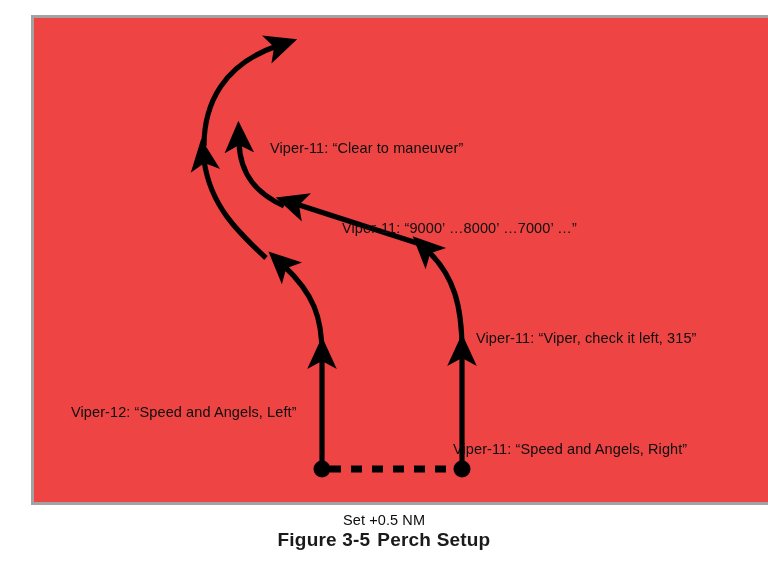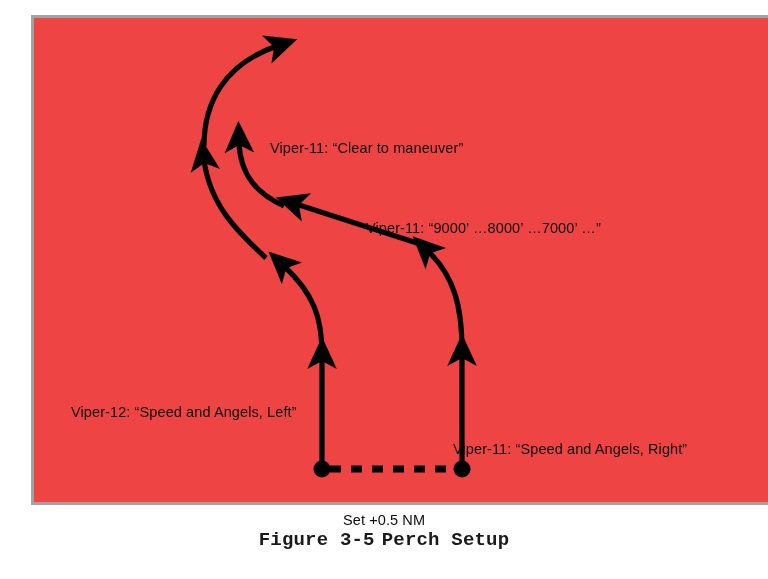--- a/index.html
+++ b/index.html
@@ -45,21 +45,21 @@
     white-space: nowrap;
     letter-spacing: 0.1px;
     line-height: 1.1;
   }
   .caption {
     position: absolute;
     left: 0;
     top: 529px;
     width: 768px;
     text-align: center;
-    font-family: Liberation Mono, monospace;
+    font-family: Liberation Sans, sans-serif;
     font-weight: bold;
     font-size: 19px;
     color: #1a1a1a;
     letter-spacing: 0.2px;
   }
   .caption .cap-gap { display: inline-block; width: 7px; }
 </style>
 </head>
 <body>
 
@@ -95,23 +95,24 @@
       </g>
 
       <line x1="296" y1="451" x2="420" y2="451" stroke="#000000" stroke-width="7" stroke-dasharray="11 10" stroke-linecap="butt"></line>
 
       <circle cx="288" cy="451" r="8.5" fill="#000000"></circle>
       <circle cx="428" cy="451" r="8.5" fill="#000000"></circle>
     </svg>
 
     <div class="callout" style="left:236px; top:123px;">Viper-11: “Clear to maneuver”</div>
 
-    <div class="callout" style="left:308px; top:203px;margin-left:24px;">Viper-11: “9000’ …8000’ …7000’ …”</div>
+    <div class="callout" style="left:308px; top:203px;">Viper-11: “9000’ …8000’ …7000’ …”</div>
 
 
+    <div class="callout" style="left:442px; top:313px;">Viper-11: “Viper, check it left, 315”</div>
 
     <div class="callout" style="left:37px; top:355px;margin-top:32px;">Viper-12: “Speed and Angels, Left”</div>
 
     <div class="callout" style="left:419px; top:424px;text-align:center;">Viper-11: “Speed and Angels, Right”</div>
 
     <div class="callout" style="left:309px; top:495px;">Set +0.5 NM</div>
 
   </div>
 
   <div class="caption">

